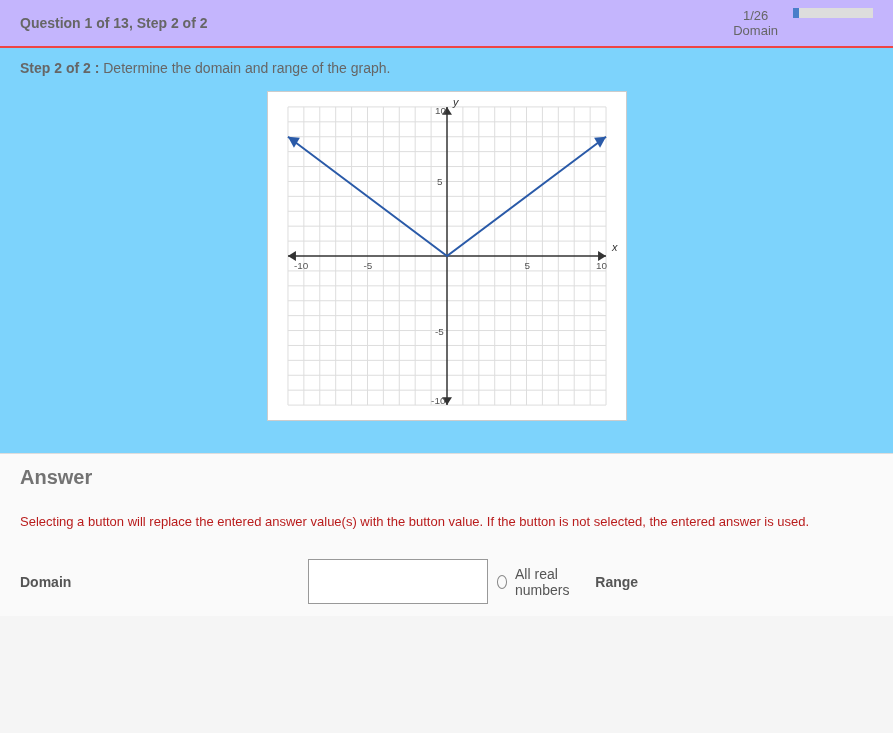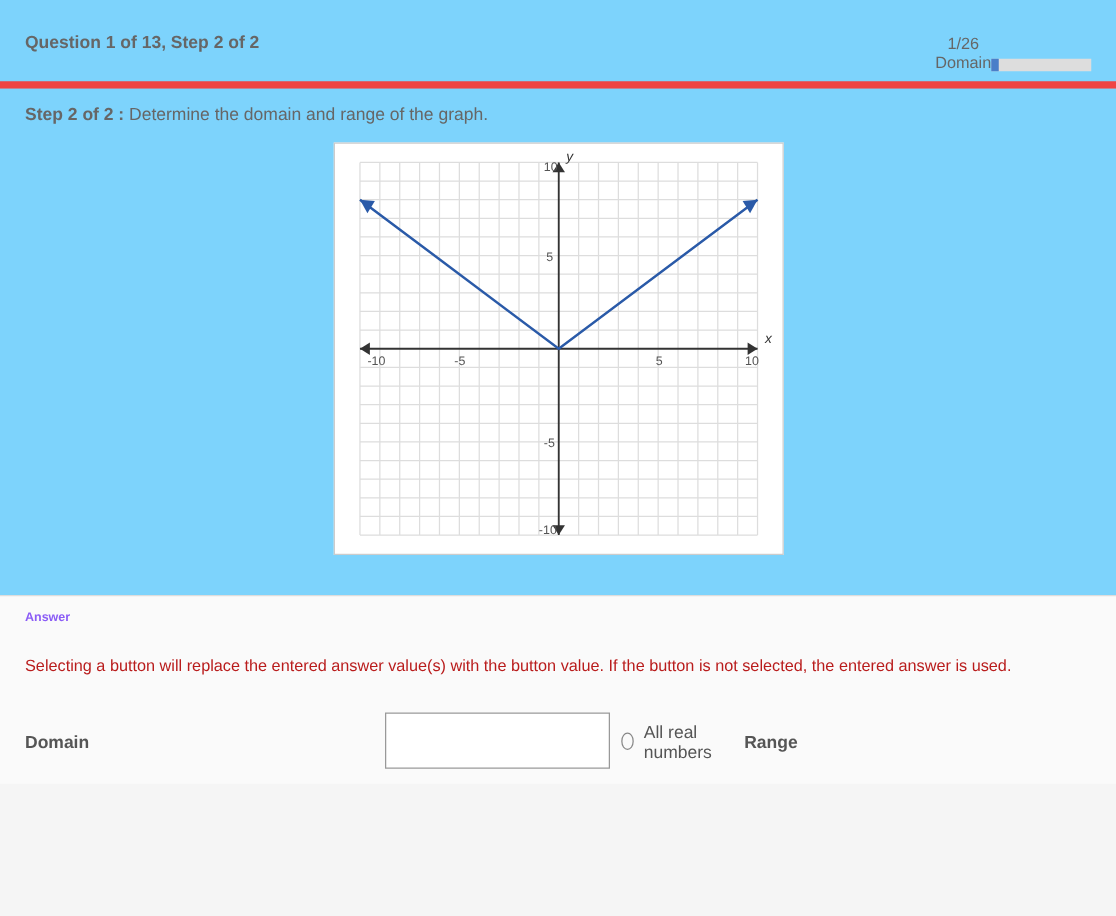--- a/index.html
+++ b/index.html
@@ -9,32 +9,32 @@
       color: #555;
       width: 893px;
       height: 733px;
       overflow: hidden;
     }
     .header {
       display: flex;
       justify-content: space-between;
       align-items: center;
       padding: 8px 20px;
-      background: #7dd3fc;
-      border-bottom: 6px solid #ef4444;
+      background: #c4b5fd;
+      border-bottom: 2px solid #ef4444;
     }
     .header-left {
       font-size: 14px;
       font-weight: bold;
       color: #666;
     }
     .header-right {
       display: flex;
-      align-items: flex-end;
-      margin-top: 19px;
+      align-items: flex-start;
+      gap: 15px;
     }
     .score-block {
       text-align: center;
       font-size: 13px;
       color: #666;
     }
     .progress-bar {
       width: 80px;
       height: 10px;
       background: #ddd;
@@ -68,23 +68,23 @@
     .graph {
       background: #fff;
       border: 1px solid #ccc;
     }
     .answer-section {
       padding: 12px 20px;
       background: #fafafa;
       border-top: 1px solid #ddd;
     }
     .answer-title {
-      font-size: 10px;
-      font-weight: bold;
-      color: #8b5cf6;
+      font-size: 20px;
+      font-weight: bold;
+      color: #737373;
       margin-bottom: 25px;
     }
     .instructions {
       font-size: 13px;
       color: #b91c1c;
       margin-bottom: 30px;
     }
     .input-area {
       display: flex;
       align-items: center;

